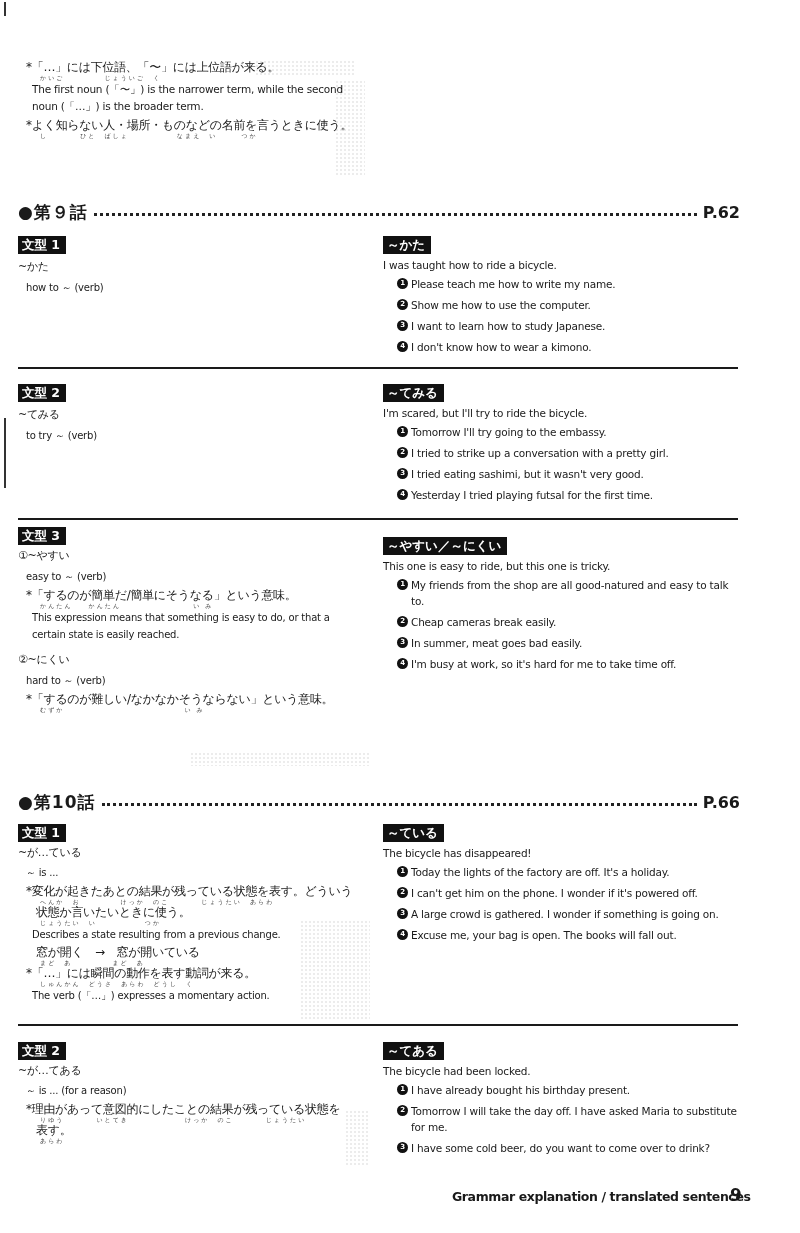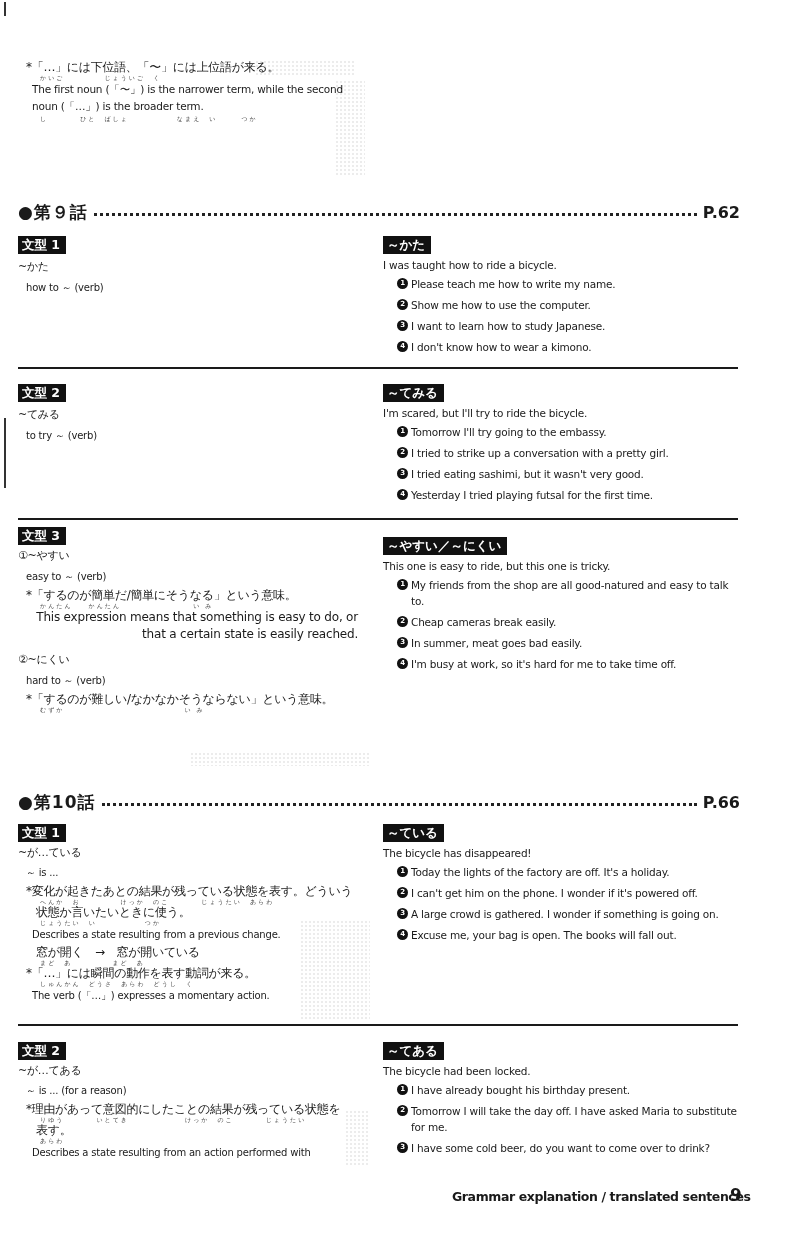--- a/index.html
+++ b/index.html
@@ -50,20 +50,21 @@
   <div class="speckle" style="left:255px;top:60px;width:100px;height:16px;"></div>
   <div class="speckle" style="left:335px;top:80px;width:30px;height:95px;"></div>
   <div class="speckle" style="left:190px;top:752px;width:180px;height:14px;"></div>
   <div class="speckle" style="left:300px;top:920px;width:70px;height:100px;"></div>
   <div class="speckle" style="left:345px;top:1110px;width:25px;height:55px;"></div>
 
   <div class="abs" style="left:26px;top:60px;width:330px;">
     <div class="note-jp">*「…」には下位語、「〜」には上位語が来る。</div>
     <div class="ruby-line">かいご　　　　　じょういご　く</div>
     <div class="note-en" style="padding-left:6px;">The first noun (「〜」) is the narrower term, while the second noun (「…」) is the broader term.</div>
+    <div class="note-jp" style="margin-top:3px;">*よく知らない人・場所・ものなどの名前を言うときに使う。</div>
     <div class="ruby-line">し　　　　ひと　ばしょ　　　　　　なまえ　い　　　つか</div>
   </div>
 
   <div class="chapter" style="top:199px;">
     <span class="ch-title">●第９話</span>
     <span class="dots"></span>
     <span class="page-ref">P.62</span>
   </div>
 
   <div class="left-col" style="top:234px;">
@@ -124,21 +125,21 @@
   </div>
   <div class="rule" style="left:18px;top:518px;width:720px;"></div>
 
   <div class="left-col" style="top:525px;">
     <span class="tag pattern">文型 3</span>
     <div class="pat-form" style="margin-top:4px;">①~やすい</div>
     <div class="pat-mean">easy to ～ (verb)</div>
     <div class="sub-note">
       <div class="note-jp" style="margin-top:4px;">*「するのが簡単だ/簡単にそうなる」という意味。</div>
       <div class="ruby-line">かんたん　　かんたん　　　　　　　　　い み</div>
-      <div class="note-en" style="padding-left:6px;font-size:12px;text-align:right;">This expression means that something is easy to do, or that a certain state is easily reached.</div>
+      <div class="note-en" style="padding-left:6px;font-size:10px;">This expression means that something is easy to do, or that a certain state is easily reached.</div>
     </div>
     <div class="pat-form" style="margin-top:10px;">②~にくい</div>
     <div class="pat-mean">hard to ～ (verb)</div>
     <div class="sub-note">
       <div class="note-jp" style="margin-top:4px;">*「するのが難しい/なかなかそうならない」という意味。</div>
       <div class="ruby-line">むずか　　　　　　　　　　　　　　　い み</div>
     </div>
   </div>
   <div class="right-col" style="top:535px;">
     <span class="tag">～やすい／～にくい</span>
@@ -212,21 +213,20 @@
 
   <div class="left-col" style="top:1040px;">
     <span class="tag pattern">文型 2</span>
     <div class="pat-form" style="margin-top:4px;">~が…てある</div>
     <div class="pat-mean" style="margin-top:6px;">～ is ... (for a reason)</div>
     <div class="sub-note">
       <div class="note-jp" style="margin-top:4px;">*理由があって意図的にしたことの結果が残っている状態を</div>
       <div class="ruby-line">りゆう　　　　いとてき　　　　　　　けっか　のこ　　　　じょうたい</div>
       <div class="note-jp" style="padding-left:10px;">表す。</div>
       <div class="ruby-line">あらわ</div>
-      <div class="note-en" style="padding-left:6px;font-size:10px;">Describes a state resulting from an action performed with</div>
     </div>
   </div>
   <div class="right-col" style="top:1040px;">
     <span class="tag">～てある</span>
     <div class="example-intro">The bicycle had been locked.</div>
     <ul class="ex-list" style="width:345px;">
       <li class="ex-item">
           <span class="ex-bullet">1</span>
           <span class="ex-text">I have already bought his birthday present.</span>
         </li>

